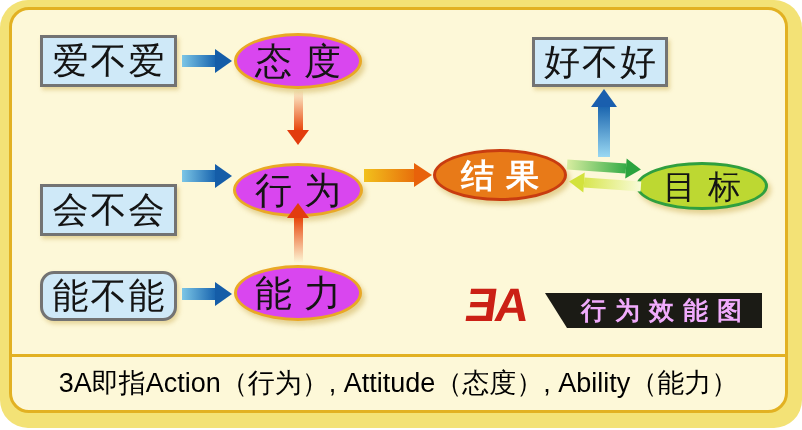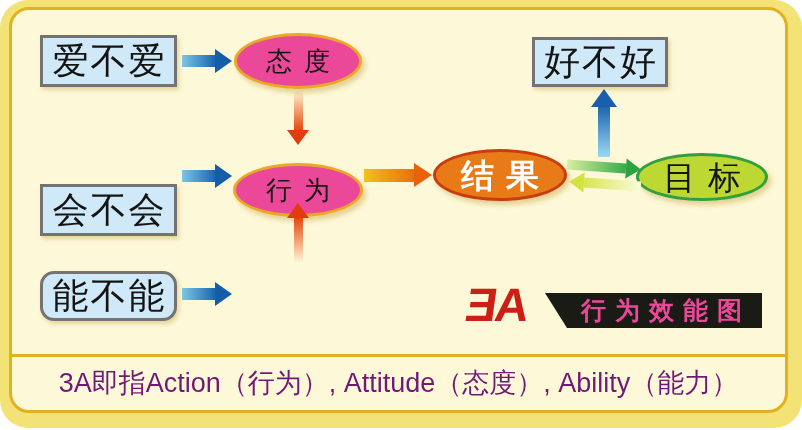--- a/index.html
+++ b/index.html
@@ -29,23 +29,23 @@
     background:#cfe9f8; border:3px solid #737373;
     display:flex; align-items:center; justify-content:center;
     font-size:36px; color:#141414; line-height:1;
     box-shadow:2px 3px 4px rgba(190,150,40,0.35);
   }
   .node-box .lbl { letter-spacing:2px; margin-right:-2px; white-space:nowrap; }
 
   
   .el {
     position:absolute; box-sizing:border-box; border-radius:50%;
-    background:#ec4899; border:3px solid #e9a825;
+    background:#d946ef; border:3px solid #e9a825;
     display:flex; align-items:center; justify-content:center;
-    font-size:26px; color:#141414; line-height:1;
+    font-size:37px; color:#141414; line-height:1;
     box-shadow:3px 4px 5px rgba(190,150,40,0.4);
   }
   .el .lbl { letter-spacing:12px; margin-right:-12px; white-space:nowrap; }
   .el.result { background:#e87a18; border-color:#c83c10; color:#ffffff; font-weight:bold; font-size:33px; }
   .el.goal   { background:#bdd832; border-color:#2f9f3f; font-size:33px; }
 
   
   .arrow-h { position:absolute; display:flex; align-items:center; }
   .arrow-h .shaft { flex:1; height:12px; }
   .arrow-h .tip { width:0; height:0; border-top:12px solid transparent; border-bottom:12px solid transparent; }
@@ -79,29 +79,29 @@
   .logo-mark {
     position:absolute; left:466px; top:284px;
     font-size:47px; line-height:42px; font-weight:bold;
     color:#cb2015; transform:skewX(-8deg); letter-spacing:-2px;
   }
   .logo-banner {
     position:absolute; left:545px; top:293px; width:217px; height:35px;
     background:#1b1b15;
     clip-path:polygon(0 0,100% 0,100% 100%,22px 100%);
     display:flex; align-items:center; justify-content:center;
-    color:#ec4899; font-weight:bold; font-size:25px;
+    color:#f0abfc; font-weight:bold; font-size:25px;
   }
   .logo-banner .lbl { letter-spacing:9px; margin-right:-9px; padding-left:16px; white-space:nowrap; }
 
   
   .caption {
     position:absolute; left:12px; top:357px; width:773px; height:52px;
     display:flex; align-items:center; justify-content:center;
-    font-size:27px; color:#701a75; white-space:nowrap;
+    font-size:27px; color:#000000; white-space:nowrap;
   }
 </style>
 </head>
 <body>
 
 <div class="canvas">
   <div class="outer-band"></div>
   <div class="panel"></div>
 
   <div class="node-box" style="left:40px; top:35px; width:137px; height:52px;">
@@ -116,25 +116,28 @@
   <div class="node-box" style="left:532px; top:37px; width:136px; height:50px;">
     <span class="lbl">好不好</span>
   </div>
 
   <div class="el" style="left:234px; top:33px; width:128px; height:56px;">
     <span class="lbl">态度</span>
   </div>
   <div class="el" style="left:233px; top:147px; width:130px; height:54px;margin-top:16px;">
     <span class="lbl">行为</span>
   </div>
+  <div class="el" style="left:234px; top:265px; width:128px; height:56px;">
+    <span class="lbl">能力</span>
+  </div>
 
   <div class="el result" style="left:433px; top:149px; width:134px; height:52px;">
     <span class="lbl">结果</span>
   </div>
-  <div class="el goal" style="left:636px; top:153px; width:132px; height:48px;">
+  <div class="el goal" style="left:636px; top:162px; width:132px; height:48px;">
     <span class="lbl">目标</span>
   </div>
 
   <div class="arrow-h a-blue" style="left:182px; top:49px; width:50px; height:24px;">
     <div class="shaft"></div>
       <div class="tip"></div>
   </div>
   <div class="arrow-h a-blue" style="left:182px; top:164px; width:50px; height:24px;">
     <div class="shaft"></div>
       <div class="tip"></div>

